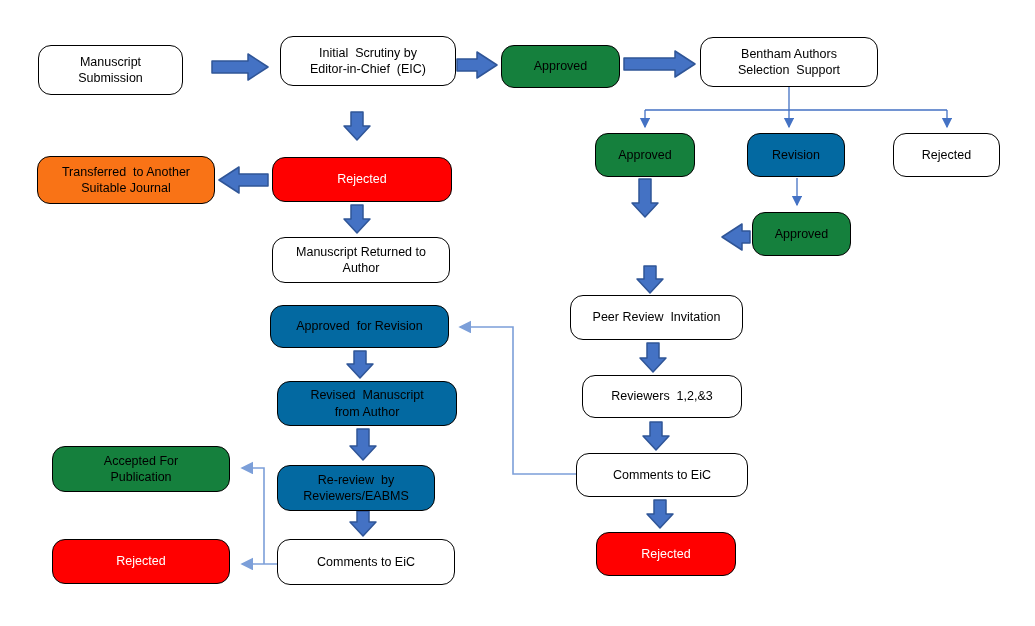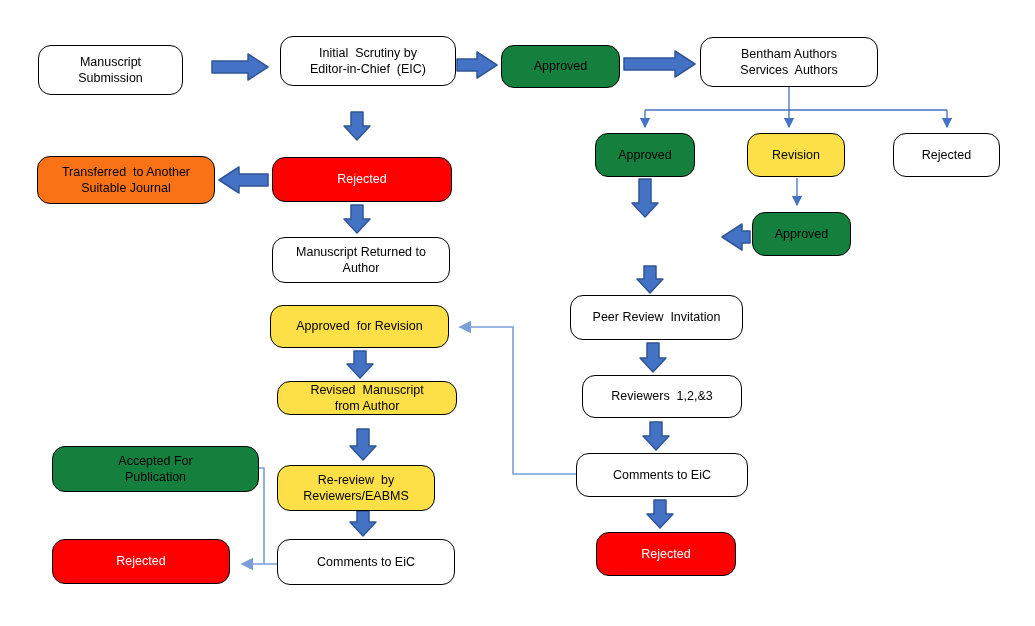--- a/index.html
+++ b/index.html
@@ -19,21 +19,21 @@
     border:1.3px solid #000000;
     border-radius:13px;
     background:#ffffff;
     color:#000000;
     font-size:12.5px;
     line-height:1.32;
     padding:2px 6px;
   }
   .node span{white-space:pre-wrap;}
   .node.green{background:#15803d;border-width:1.8px;}
-  .node.yellow{background:#fde047;border-width:1.8px;}
+  .node.yellow{background:#0369a1;border-width:1.8px;}
   .node.red{background:#FF0000;border-width:1.8px;color:#ffffff;}
   .node.gray{background:#f97316;border-width:1.8px;}
 </style>
 </head>
 <body>
 
 <div id="canvas">
 
   <svg id="arrow-layer" viewBox="0 0 1035 626" xmlns="http://www.w3.org/2000/svg">
     <defs>
@@ -86,21 +86,21 @@
     <span>Initial  Scrutiny by
 Editor-in-Chief  (EIC)</span>
     </div>
 
   <div class="node green" style="left:501px;top:45px;width:119px;height:43px">
     <span>Approved</span>
     </div>
 
   <div class="node" style="left:700px;top:37px;width:178px;height:50px">
     <span>Bentham Authors
-Services  Authors</span>
+Selection  Support</span>
     </div>
 
   <div class="node green" style="left:595px;top:133px;width:100px;height:44px">
     <span>Approved</span>
     </div>
 
   <div class="node yellow" style="left:747px;top:133px;width:98px;height:44px">
     <span>Revision</span>
     </div>
 
@@ -140,35 +140,35 @@
 
   <div class="node yellow" style="left:270px;top:305px;width:179px;height:43px">
     <span>Approved  for Revision</span>
     </div>
 
   <div class="node" style="left:272px;top:237px;width:178px;height:46px">
     <span>Manuscript Returned to
 Author</span>
     </div>
 
-  <div class="node yellow" style="left:277px;top:381px;width:180px;height:34px">
+  <div class="node yellow" style="left:277px;top:381px;width:180px;height:45px">
     <span>Revised  Manuscript
 from Author</span>
     </div>
 
   <div class="node yellow" style="left:277px;top:465px;width:158px;height:46px">
     <span>Re-review  by
 Reviewers/EABMS</span>
     </div>
 
   <div class="node" style="left:277px;top:539px;width:178px;height:46px">
     <span>Comments to EiC</span>
     </div>
 
-  <div class="node green" style="left:52px;top:446px;width:207px;height:46px">
+  <div class="node green" style="left:52px;top:446px;width:178px;height:46px">
     <span>Accepted For
 Publication</span>
     </div>
 
   <div class="node red" style="left:52px;top:539px;width:178px;height:45px">
     <span>Rejected</span>
     </div>
 
 </div>
 

